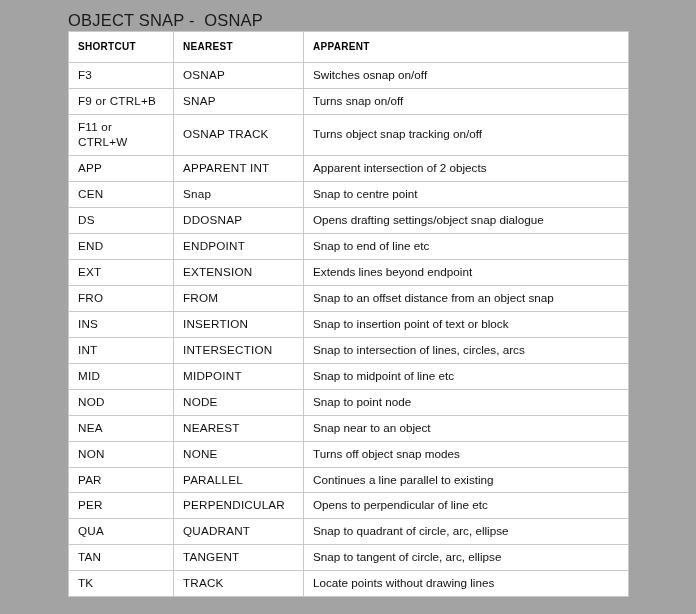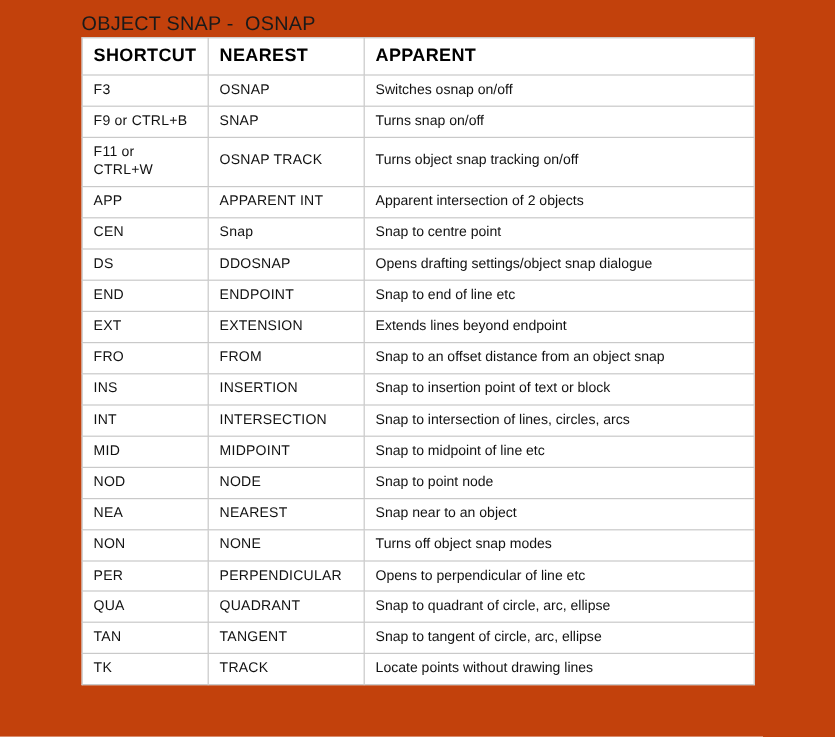--- a/index.html
+++ b/index.html
@@ -13,21 +13,21 @@
     overflow: hidden;
     font-family: "Liberation Sans", sans-serif;
     color: #000000;
     -webkit-font-smoothing: antialiased;
   }
 
   #page {
     position: relative;
     width: 696px;
     height: 614px;
-    background: #c2410c;
+    background: #a3a3a3;
   }
 
   #doc-title {
     position: absolute;
     left: 68px;
     top: 11px;
     font-size: 16.5px;
     font-weight: 400;
     letter-spacing: 0.2px;
     color: #1a1a1a;
@@ -55,21 +55,21 @@
     text-align: left;
     vertical-align: middle;
     font-size: 11.7px;
     line-height: 1.28;
     color: #111111;
     white-space: pre-line;
   }
 
   #snap-table thead th {
     font-weight: bold;
-    font-size: 15px;
+    font-size: 10px;
     letter-spacing: 0.3px;
     height: 20px;
     padding-top: 5px;
     padding-bottom: 5px;
     color: #000000;
   }
 
   #snap-table tbody td {
     height: 13px;
   }
@@ -174,20 +174,25 @@
           <td class="cell-shortcut">NEA</td>
           <td class="cell-command">NEAREST</td>
           <td class="cell-comment">Snap near to an object</td>
         </tr>
         <tr>
           <td class="cell-shortcut">NON</td>
           <td class="cell-command">NONE</td>
           <td class="cell-comment">Turns off object snap modes</td>
         </tr>
         <tr>
+          <td class="cell-shortcut">PAR</td>
+          <td class="cell-command">PARALLEL</td>
+          <td class="cell-comment">Continues a line parallel to existing</td>
+        </tr>
+        <tr>
           <td class="cell-shortcut">PER</td>
           <td class="cell-command">PERPENDICULAR</td>
           <td class="cell-comment">Opens to perpendicular of line etc</td>
         </tr>
         <tr>
           <td class="cell-shortcut">QUA</td>
           <td class="cell-command">QUADRANT</td>
           <td class="cell-comment">Snap to quadrant of circle, arc, ellipse</td>
         </tr>
         <tr>

